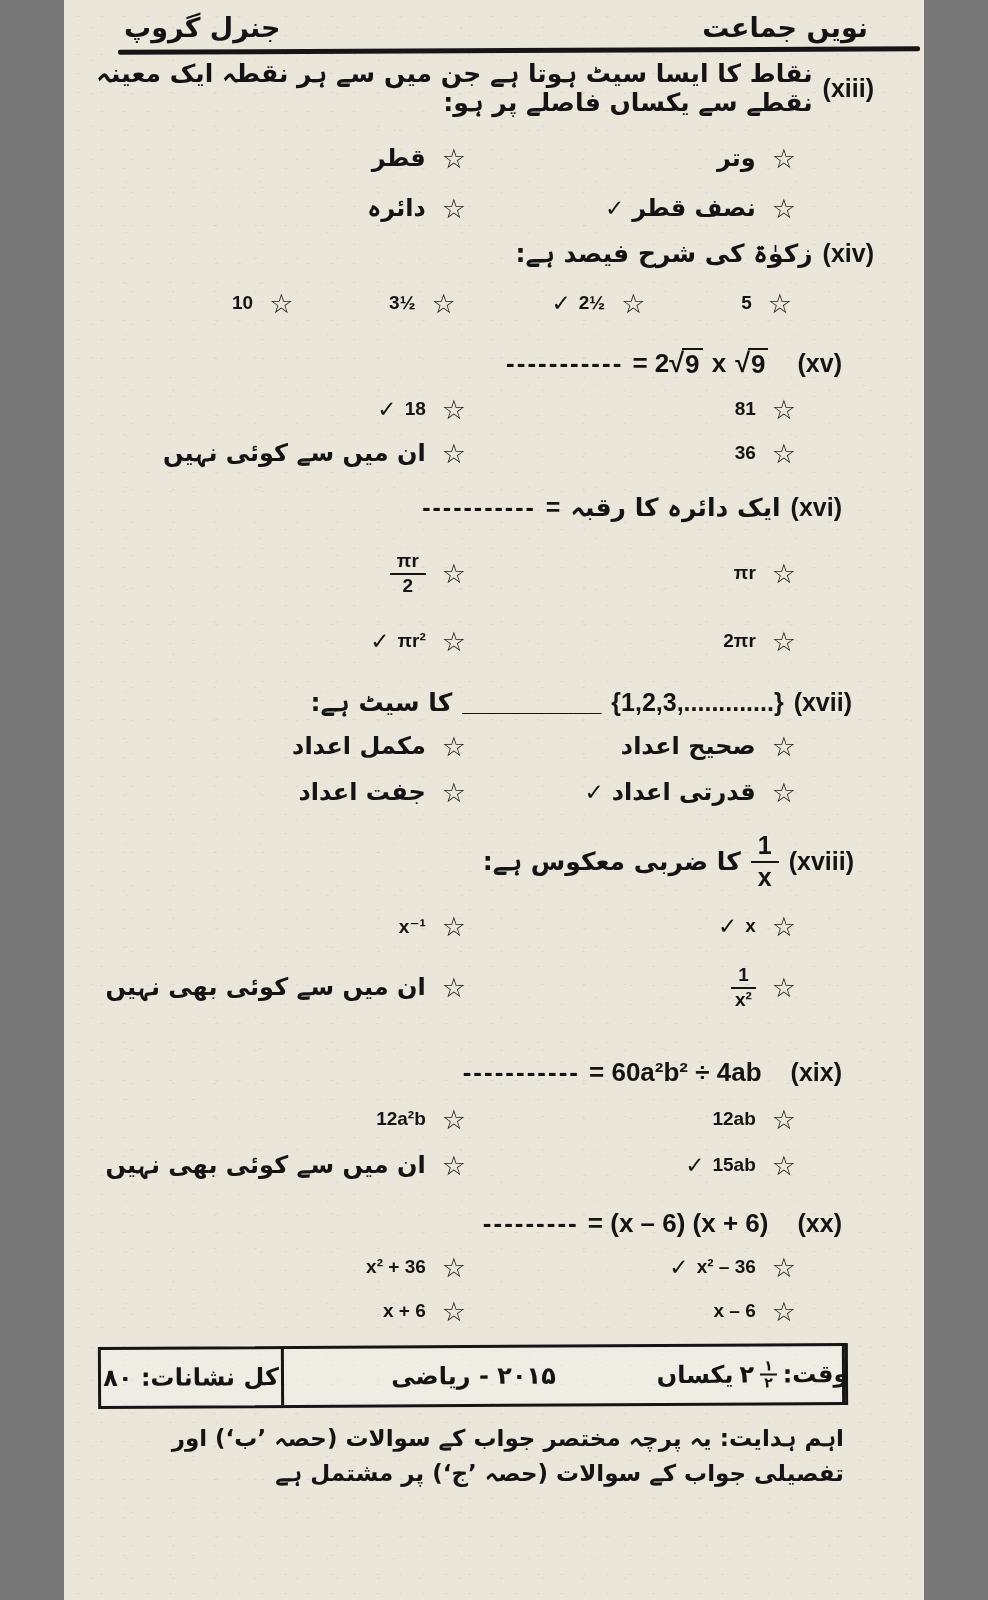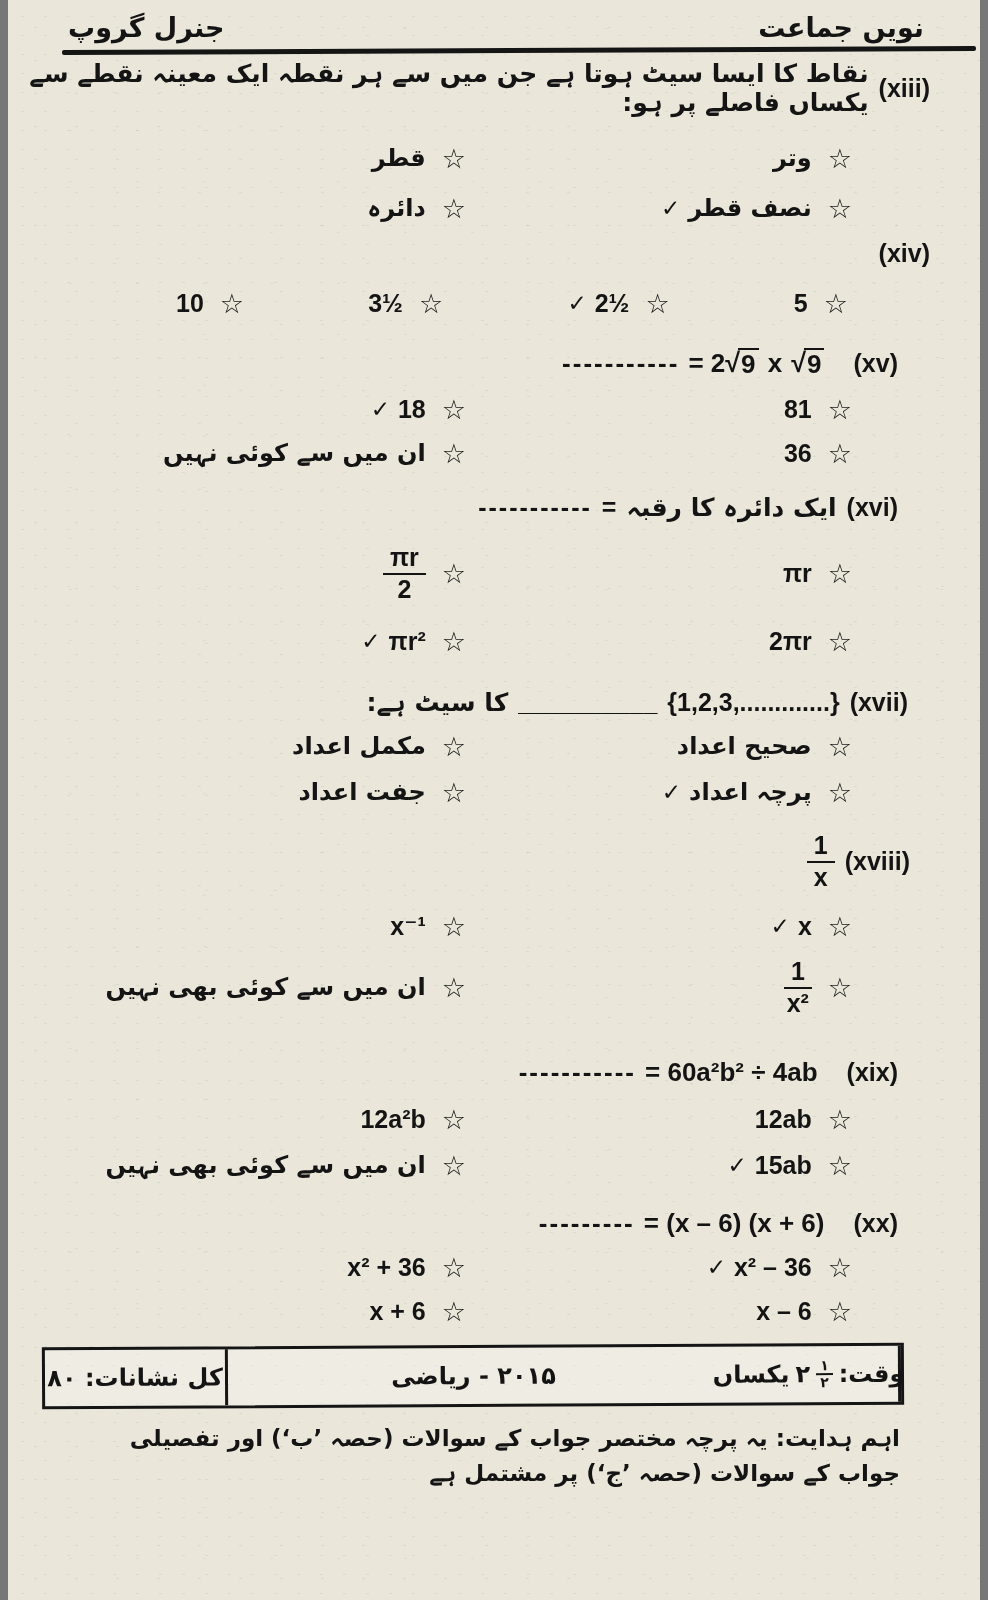--- a/index.html
+++ b/index.html
@@ -1,18 +1,18 @@
 <!DOCTYPE html>
 <html lang="ur"><head>
 <meta charset="utf-8">
 <style>
   * { margin:0; padding:0; box-sizing:border-box; }
   body { background:#777; }
   .page {
-    position:relative; width:972px; height:1600px; margin:0 auto;
+    position:relative; width:860px; height:1600px; margin:0 auto;
     background-color:#eae7da;
     background-image:
       radial-gradient(rgba(120,180,160,0.18) 1px, transparent 1.4px),
       radial-gradient(rgba(90,160,150,0.12) 1px, transparent 1.4px),
       radial-gradient(rgba(40,40,40,0.07) 1px, transparent 1.2px);
     background-size: 41px 33px, 67px 51px, 23px 19px;
     background-position: 7px 11px, 29px 3px, 3px 7px;
     color:#141414; overflow:hidden;
     font-family:"DejaVu Sans", sans-serif;
   }
@@ -37,21 +37,21 @@
   .eq-line .q-num { margin-left:20px; }
   .dashes { letter-spacing:2px; font-weight:bold; }
 
   
   .opts { display:grid; grid-template-columns:50% 50%; }
   .ocell { display:flex; justify-content:flex-end; min-height:46px; }
   .ocell.left  { padding-right:28px; }
   .ocell.right { padding-right:128px; }
   .opt { display:inline-flex; align-items:center; gap:16px; font-size:24px; }
   .opt .otext { font-size:24px; }
-  .opt .math  { font-size:25px; }
+  .opt .math  { font-size:19px; }
   .star { font-size:27px; line-height:1; color:#181818; }
   .check { font-size:23px; font-weight:bold; margin-right:-8px; }
 
   .row4 { display:flex; justify-content:space-between; align-items:center;
           padding:0 132px 0 168px; min-height:54px; }
 
   
   .frac { display:inline-flex; flex-direction:column; align-items:center;
           vertical-align:middle; line-height:1.15; }
   .frac .fn { border-bottom:2.5px solid #141414; padding:0 7px 1px; }
@@ -119,20 +119,21 @@
         <span class="opt">
           <span class="check">✓</span>
           <span class="otext ur" dir="rtl">نصف قطر</span>
           <span class="star">☆</span>
         </span>
       </div>
   </div>
 
   <div class="q-line mt6">
     <span class="q-num">(xiv)</span>
+    <span class="ur">زکوٰۃ کی شرح فیصد ہے:</span>
   </div>
   <div class="row4 mt8">
     <span class="opt">
         <span class="math">10</span>
         <span class="star">☆</span>
       </span>
     <span class="opt">
         <span class="math">3½</span>
         <span class="star">☆</span>
       </span>
@@ -246,32 +247,33 @@
       </div>
     <div class="ocell left h46">
         <span class="opt">
           <span class="otext ur" dir="rtl">جفت اعداد</span>
           <span class="star">☆</span>
         </span>
       </div>
     <div class="ocell right h46">
         <span class="opt">
           <span class="check">✓</span>
-          <span class="otext ur" dir="rtl">پرچہ اعداد</span>
+          <span class="otext ur" dir="rtl">قدرتی اعداد</span>
           <span class="star">☆</span>
         </span>
       </div>
   </div>
 
   <div class="q-line mt14" style="padding-right:70px; min-height:64px;">
     <span class="q-num">(xviii)</span>
     <span class="frac math">
         <span class="fn">1</span>
         <span class="fd">x</span>
       </span>
+    <span class="ur">کا ضربی معکوس ہے:</span>
   </div>
   <div class="opts mt10">
     <div class="ocell left h46">
         <span class="opt">
           <span class="math">x⁻¹</span>
           <span class="star">☆</span>
         </span>
       </div>
     <div class="ocell right h46">
         <span class="opt">

